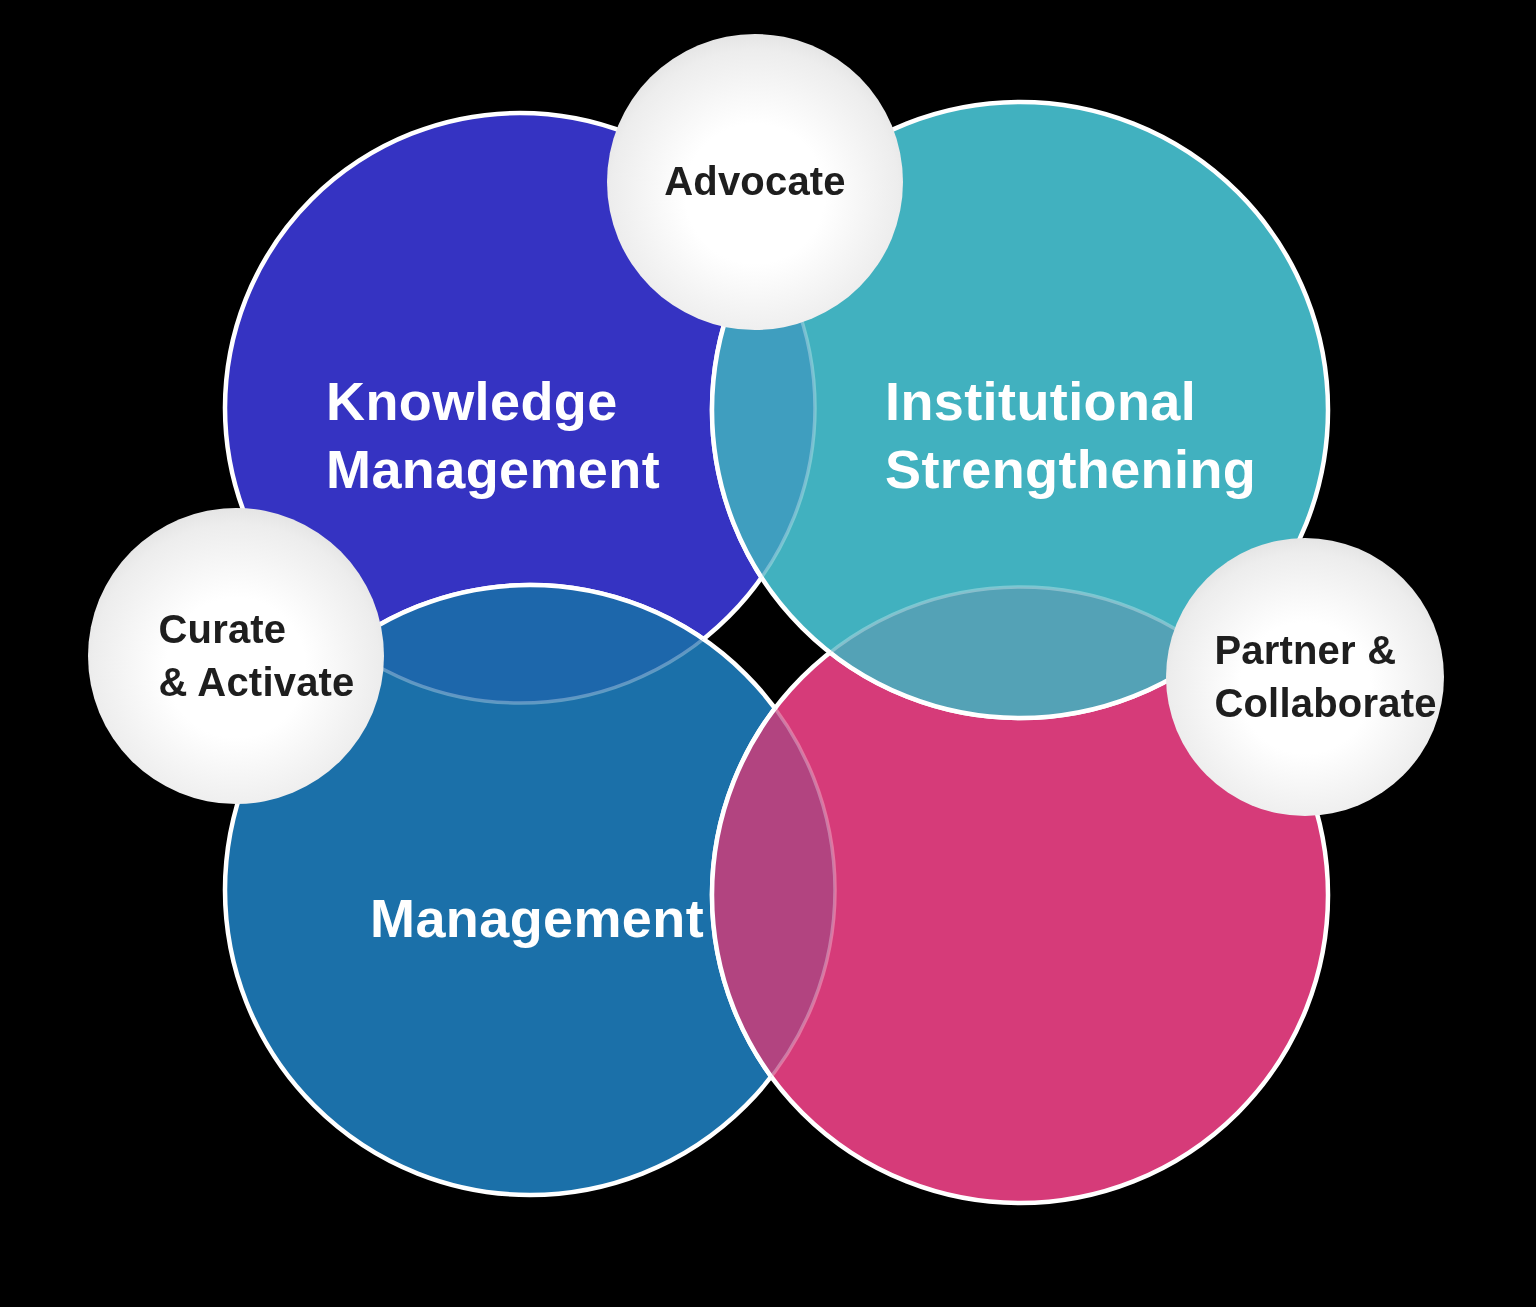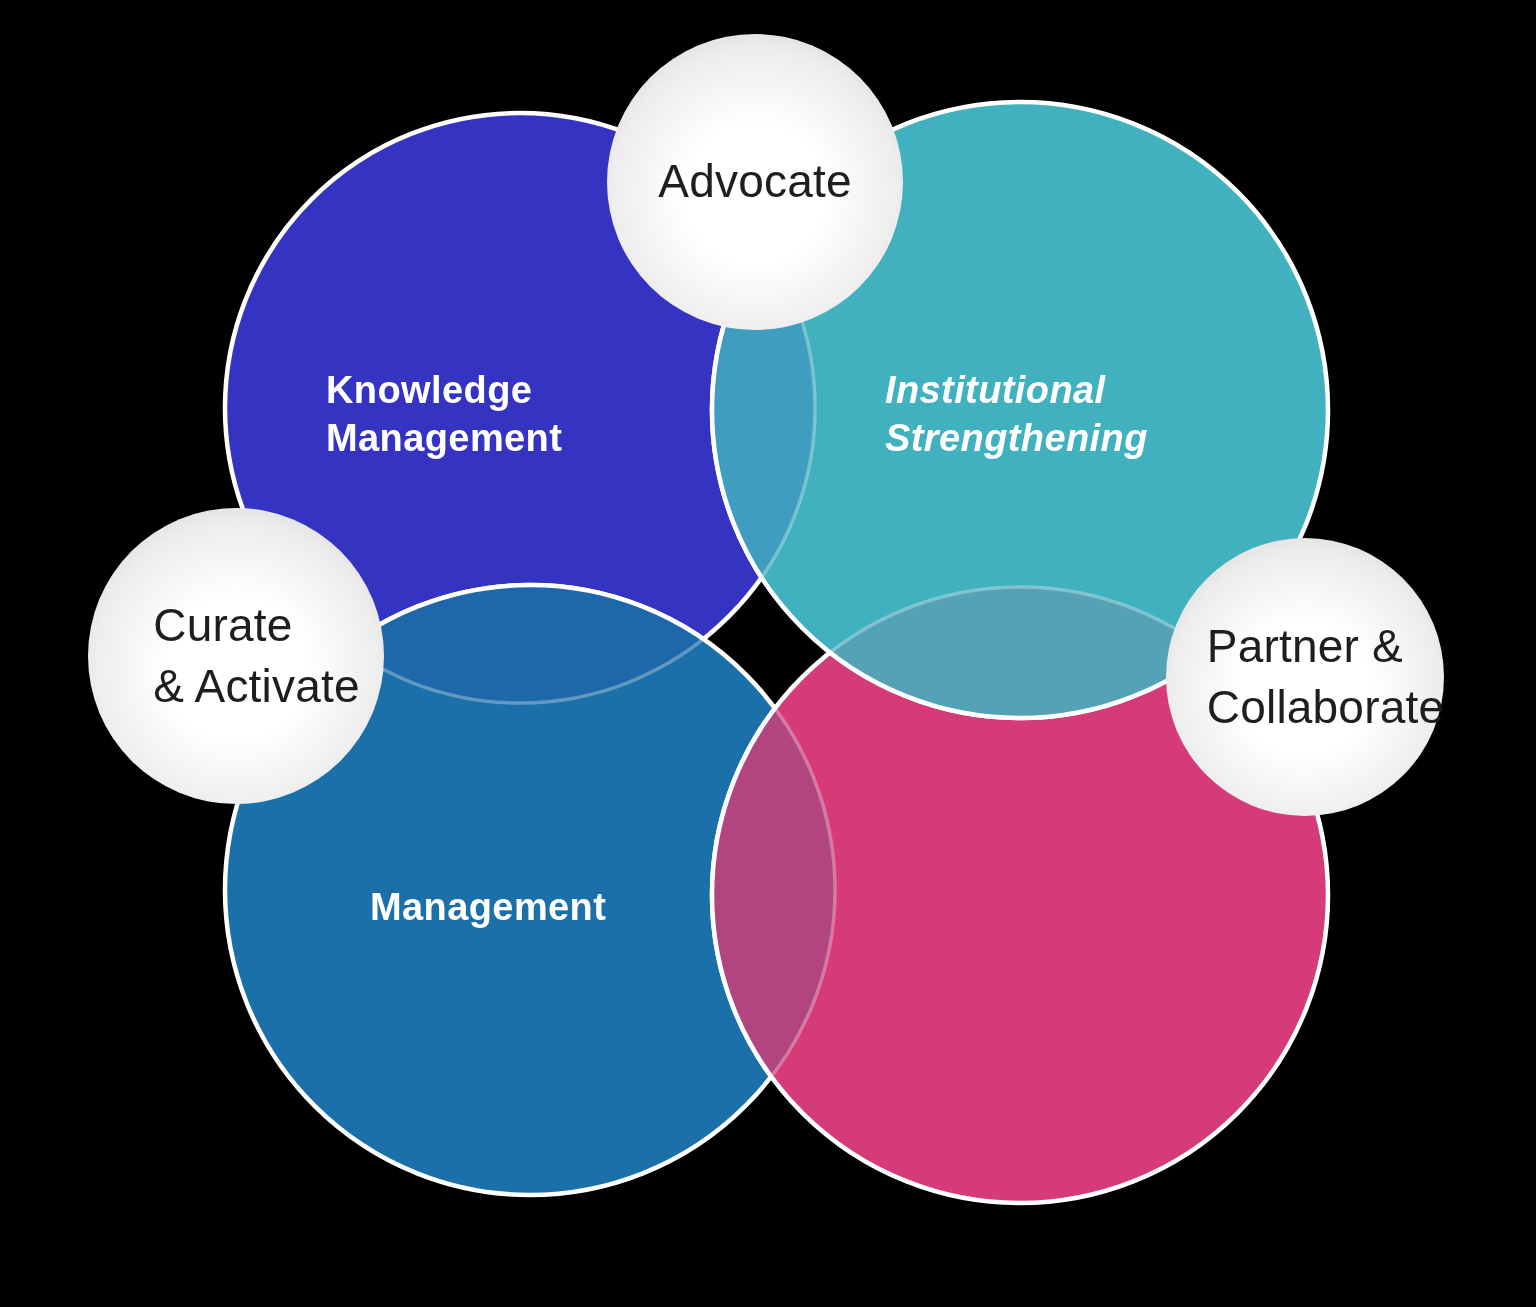--- a/index.html
+++ b/index.html
@@ -15,40 +15,40 @@
     overflow: hidden;
     font-family: "Liberation Sans", "DejaVu Sans", sans-serif;
   }
   .canvas svg {
     position: absolute;
     left: 0;
     top: 0;
   }
   .big-label {
     position: absolute;
-    font-size: 38px;
+    font-size: 54px;
     font-weight: 800;
     line-height: 1.26;
     letter-spacing: 0.4px;
     color: #ffffff;
     white-space: pre-line;
     text-align: left;
   }
   .node {
     position: absolute;
     border-radius: 50%;
     background: radial-gradient(circle at 50% 54%,
                 #ffffff 0%, #ffffff 32%, #ededed 66%, #c7c7c7 100%);
     display: flex;
     align-items: center;
     justify-content: center;
   }
   .node-label {
-    font-size: 46px;
-    font-weight: 400;
+    font-size: 40px;
+    font-weight: 700;
     line-height: 1.33;
     letter-spacing: 0.2px;
     color: #1e1e1e;
     white-space: pre-line;
   }
   .ta-left   { text-align: left; margin-left: 41px; }
   .ta-center { text-align: center; }
 </style>
 </head>
 <body>
@@ -116,21 +116,21 @@
       <circle cx="1020" cy="895" r="308" fill="none" stroke="rgba(255,255,255,0.3)" stroke-width="3.5"></circle>
     </g>
     <g clip-path="url(#cAB)">
       <circle cx="1020" cy="410" r="308" fill="none" stroke="#ffffff" stroke-width="4.5"></circle>
     </g>
   </svg>
 
   <div class="big-label" style="left:326px; top:367px;">Knowledge
 Management</div>
 
-  <div class="big-label" style="left:885px; top:367px;font-style:italic;">Institutional
+  <div class="big-label" style="left:885px; top:367px;">Institutional
 Strengthening</div>
 
   <div class="big-label" style="left:370px; top:884px;">Management</div>
 
 
   <div class="node" style="left:607px; top:34px; width:296px; height:296px;">
     <span class="node-label ta-center">Advocate</span>
   </div>
 
   <div class="node" style="left:88px; top:508px; width:296px; height:296px;">

